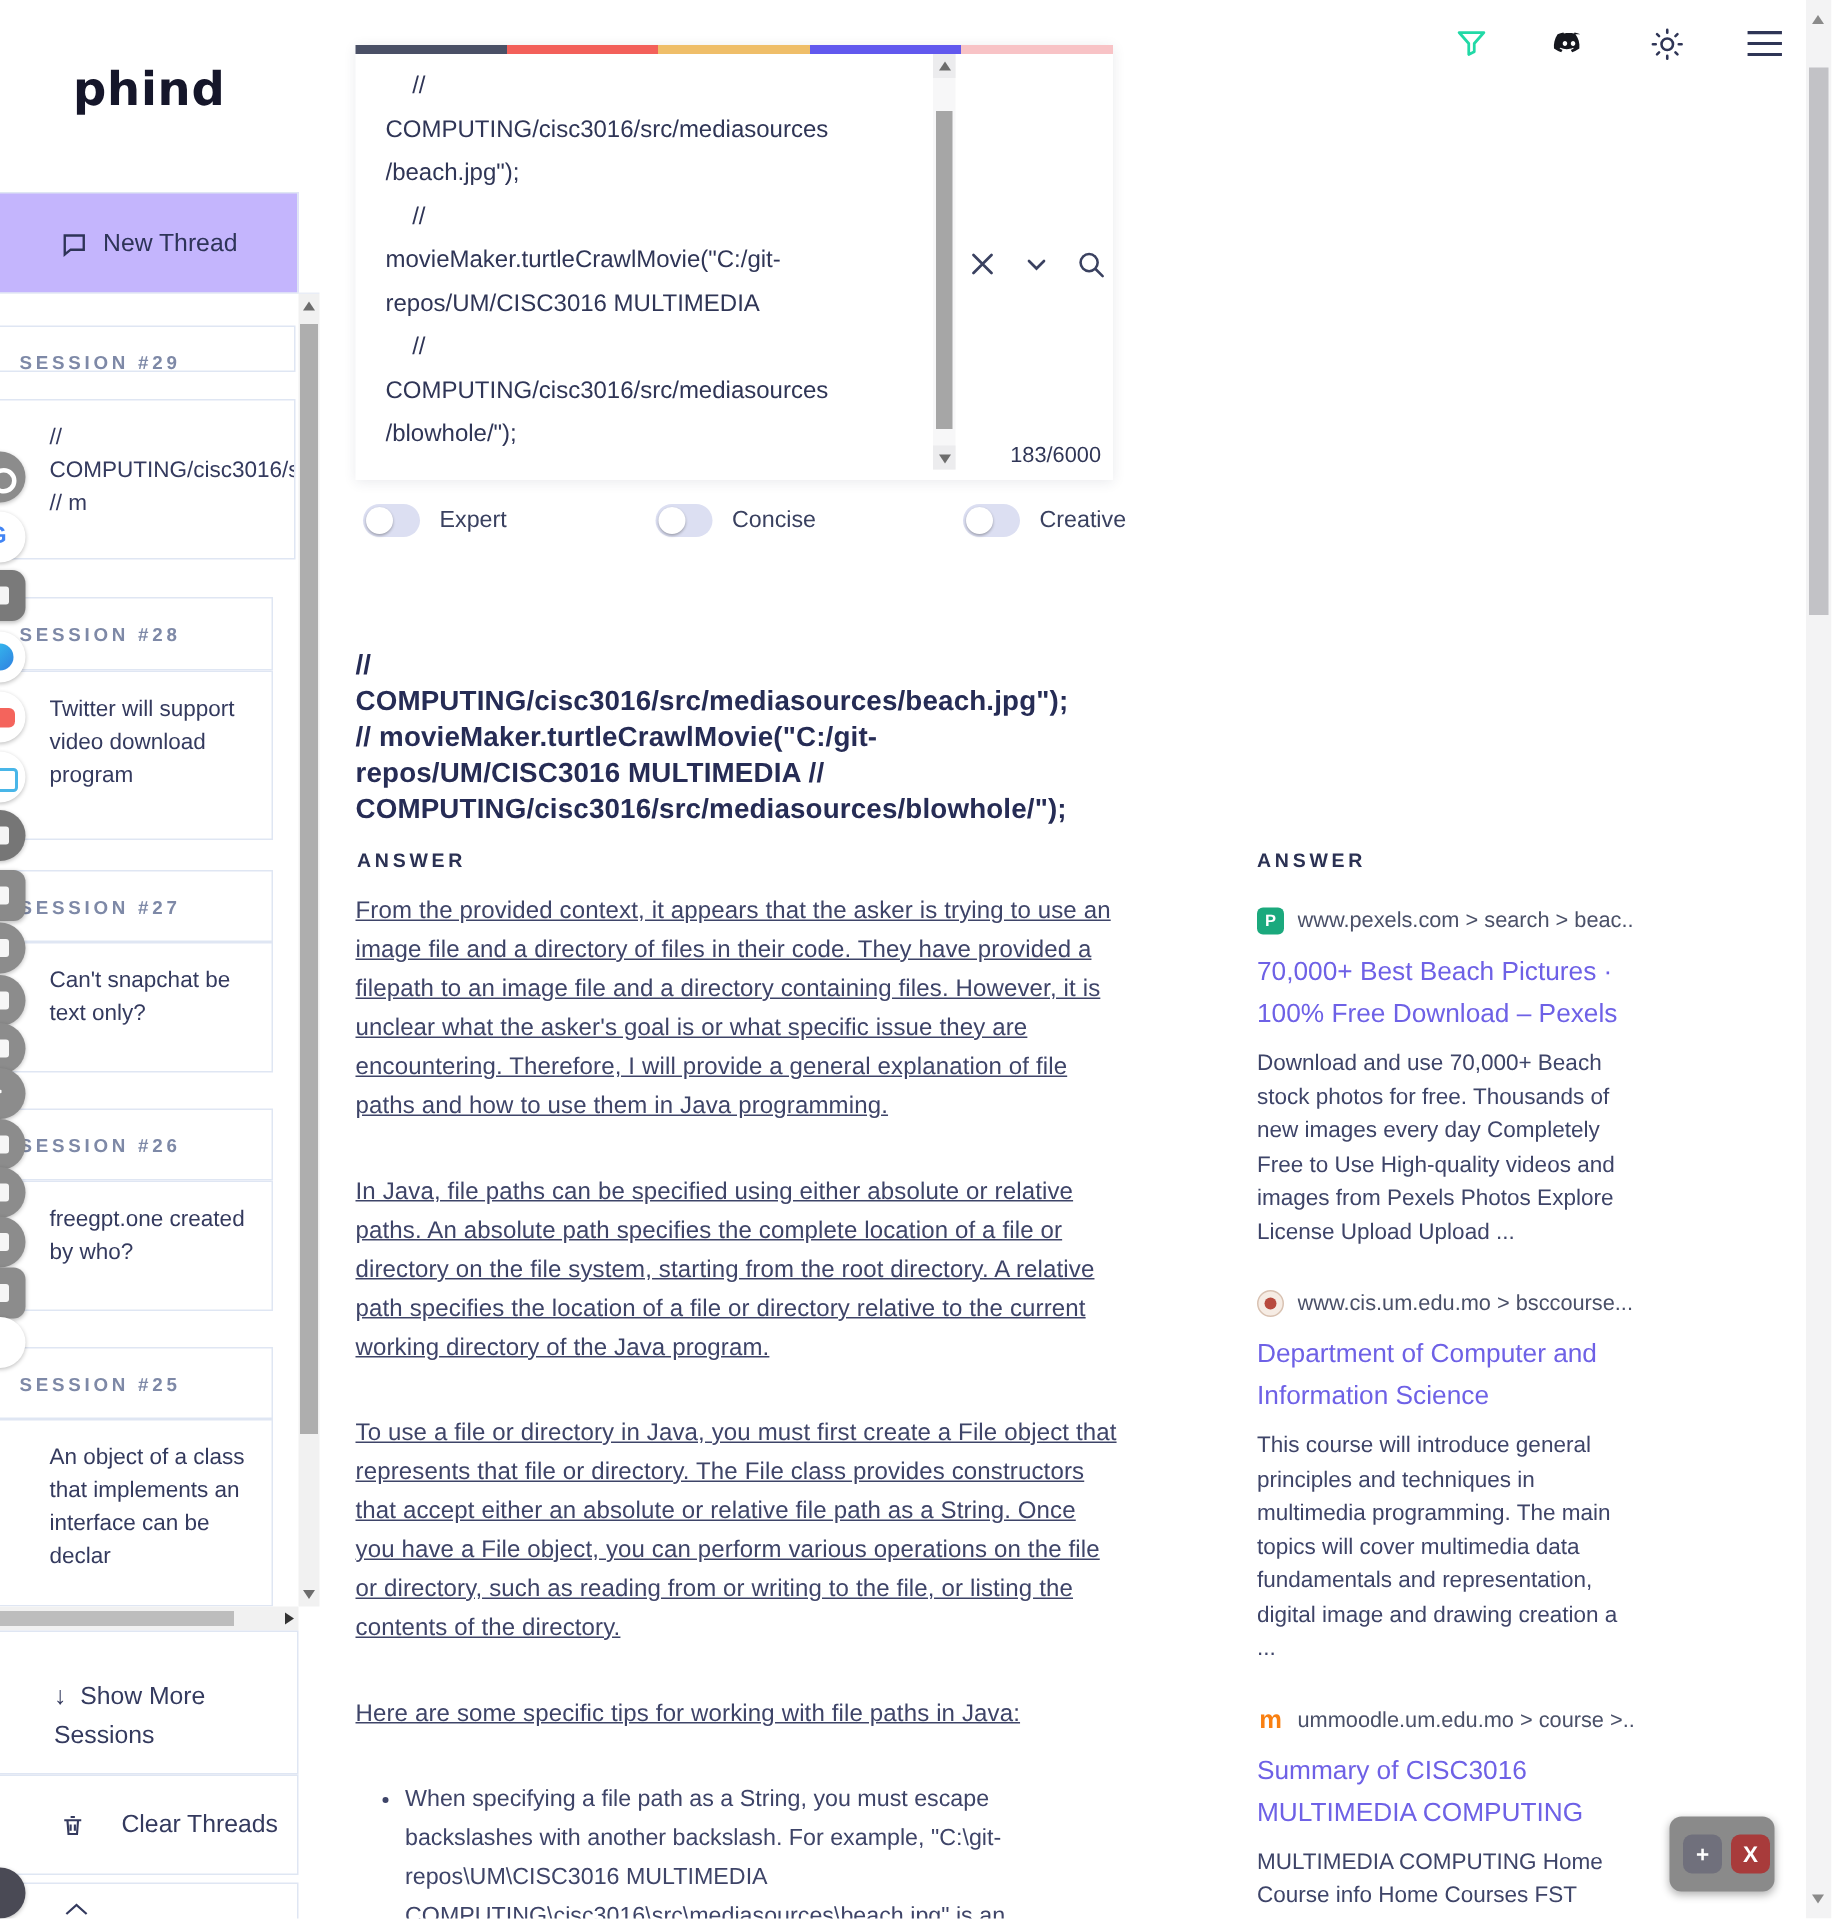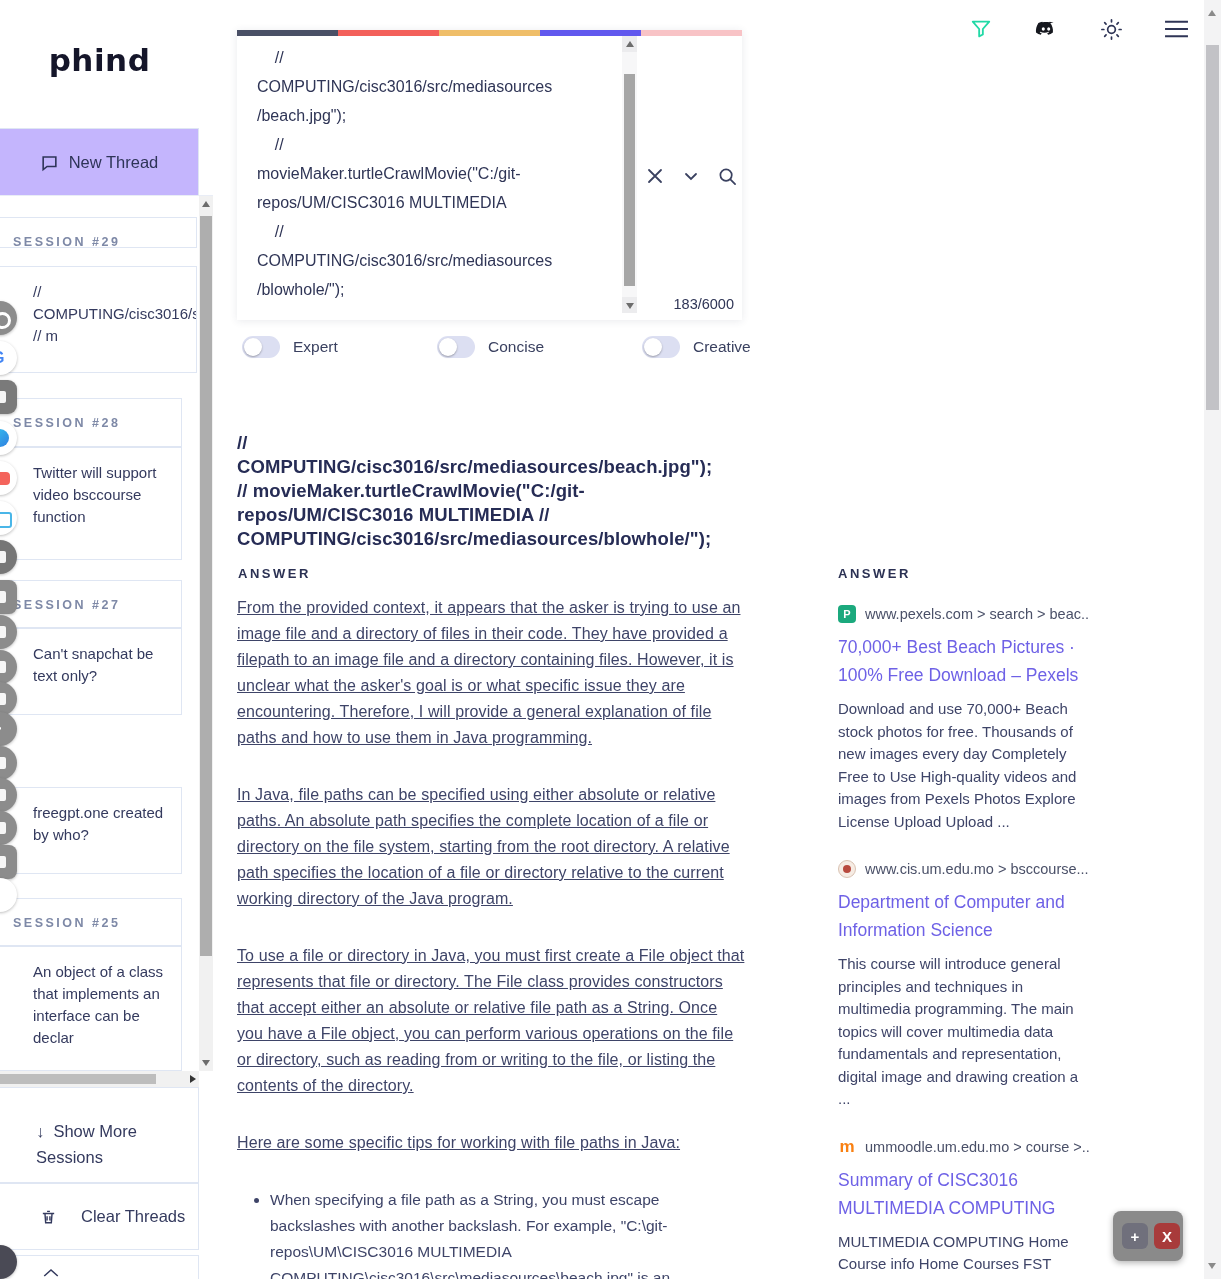--- a/index.html
+++ b/index.html
@@ -147,30 +147,33 @@
       <div class="sess-header">SESSION #29</div>
     </div>
     <div class="sess-box" style="top:70px; width:198px; height:107px;">
       <div class="sess-item">// COMPUTING/cisc3016/src // m</div>
     </div>
 
     <div class="sess-box" style="top:202px; width:183px; height:49px;">
       <div class="sess-header">SESSION #28</div>
     </div>
     <div class="sess-box" style="top:251px; width:183px; height:113px;">
-      <div class="sess-item">Twitter will support video bsccourse function</div>
+      <div class="sess-item">Twitter will support video download program</div>
     </div>
 
     <div class="sess-box" style="top:384px; width:183px; height:48px;">
       <div class="sess-header">SESSION #27</div>
     </div>
     <div class="sess-box" style="top:432px; width:183px; height:87px;">
       <div class="sess-item">Can't snapchat be text only?</div>
     </div>
 
+    <div class="sess-box" style="top:543px; width:183px; height:48px;">
+      <div class="sess-header">SESSION #26</div>
+    </div>
     <div class="sess-box" style="top:591px; width:183px; height:87px;">
       <div class="sess-item">freegpt.one created by who?</div>
     </div>
 
     <div class="sess-box" style="top:702px; width:183px; height:48px;">
       <div class="sess-header">SESSION #25</div>
     </div>
     <div class="sess-box" style="top:750px; width:183px; height:125px;">
       <div class="sess-item">An object of a class that implements an interface can be declar</div>
     </div>

